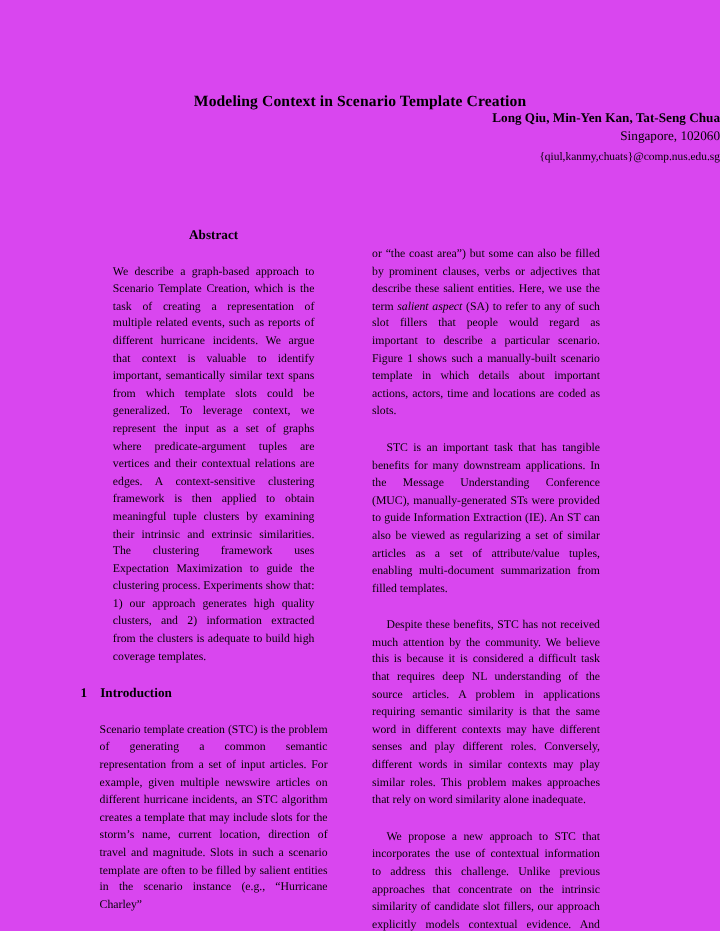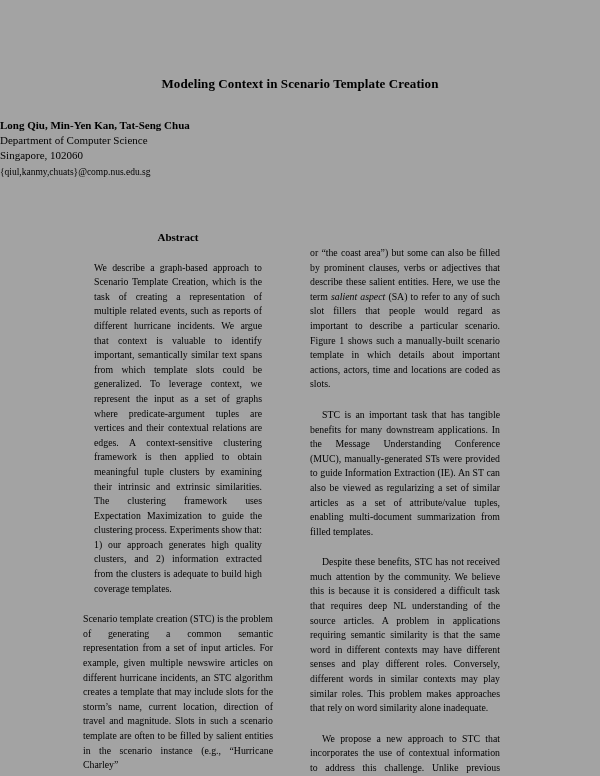--- a/index.html
+++ b/index.html
@@ -4,36 +4,35 @@
 <style>
   html, body {
     margin: 0;
     padding: 0;
     background: #ffffff;
   }
   .page {
     position: relative;
     width: 600px;
     height: 776px;
-    background: #a3a3a3;
+    background: #d946ef;
     color: #000000;
     font-family: "Liberation Serif", serif;
     overflow: hidden;
     box-sizing: border-box;
   }
   .paper-title {
     margin-top: 76px;
     text-align: center;
     font-weight: bold;
     font-size: 13px;
     letter-spacing: 0.1px;
   }
   .author-block {
-    margin-top: 26px;
-    text-align: left;
+    text-align: right;
     font-size: 11px;
     line-height: 15px;
   }
   .authors {
     font-weight: bold;
   }
   .affil-line {
     font-weight: normal;
   }
   .email-line {
@@ -82,33 +81,33 @@
 </style>
 </head>
 <body>
 
 <div class="page">
 
   <div class="paper-title">Modeling Context in Scenario Template Creation</div>
 
   <div class="author-block">
     <div class="authors">Long Qiu, Min-Yen Kan, Tat-Seng Chua</div>
-    <div class="affil-line">Department of Computer Science</div>
     <div class="affil-line">Singapore, 102060</div>
     <div class="email-line">{qiul,kanmy,chuats}@comp.nus.edu.sg</div>
   </div>
 
   <div class="columns">
 
     <div class="col">
       <div class="abstract-heading">Abstract</div>
       <div class="abstract-body">
         <p class="para">We describe a graph-based approach to Scenario Template Creation, which is the task of creating a representation of multiple related events, such as reports of different hurricane incidents. We argue that context is valuable to identify important, semantically similar text spans from which template slots could be generalized. To leverage context, we represent the input as a set of graphs where predicate-argument tuples are vertices and their contextual relations are edges. A context-sensitive clustering framework is then applied to obtain meaningful tuple clusters by examining their intrinsic and extrinsic similarities. The clustering framework uses Expectation Maximization to guide the clustering process. Experiments show that: 1) our approach generates high quality clusters, and 2) information extracted from the clusters is adequate to build high coverage templates.</p>
       </div>
 
+      <div class="section-heading">1 Introduction</div>
       <p class="para">Scenario template creation (STC) is the problem of generating a common semantic representation from a set of input articles. For example, given multiple newswire articles on different hurricane incidents, an STC algorithm creates a template that may include slots for the storm’s name, current location, direction of travel and magnitude. Slots in such a scenario template are often to be filled by salient entities in the scenario instance (e.g., “Hurricane Charley”</p>
     </div>
 
     <div class="col">
       <p class="para"><span>or “the coast area”) but some can also be filled by prominent clauses, verbs or adjectives that describe these salient entities. Here, we use the term </span><span class="italic">salient aspect</span><span> (SA) to refer to any of such slot fillers that people would regard as important to describe a particular scenario. Figure 1 shows such a manually-built scenario template in which details about important actions, actors, time and locations are coded as slots.</span></p>
       <p class="para indent">STC is an important task that has tangible benefits for many downstream applications. In the Message Understanding Conference (MUC), manually-generated STs were provided to guide Information Extraction (IE). An ST can also be viewed as regularizing a set of similar articles as a set of attribute/value tuples, enabling multi-document summarization from filled templates.</p>
       <p class="para indent">Despite these benefits, STC has not received much attention by the community. We believe this is because it is considered a difficult task that requires deep NL understanding of the source articles. A problem in applications requiring semantic similarity is that the same word in different contexts may have different senses and play different roles. Conversely, different words in similar contexts may play similar roles. This problem makes approaches that rely on word similarity alone inadequate.</p>
       <p class="para indent">We propose a new approach to STC that incorporates the use of contextual information to address this challenge. Unlike previous approaches that concentrate on the intrinsic similarity of candidate slot fillers, our approach explicitly models contextual evidence. And unlike approaches to word sense disambiguation (WSD) and other semantic analyses that</p>
     </div>
 

